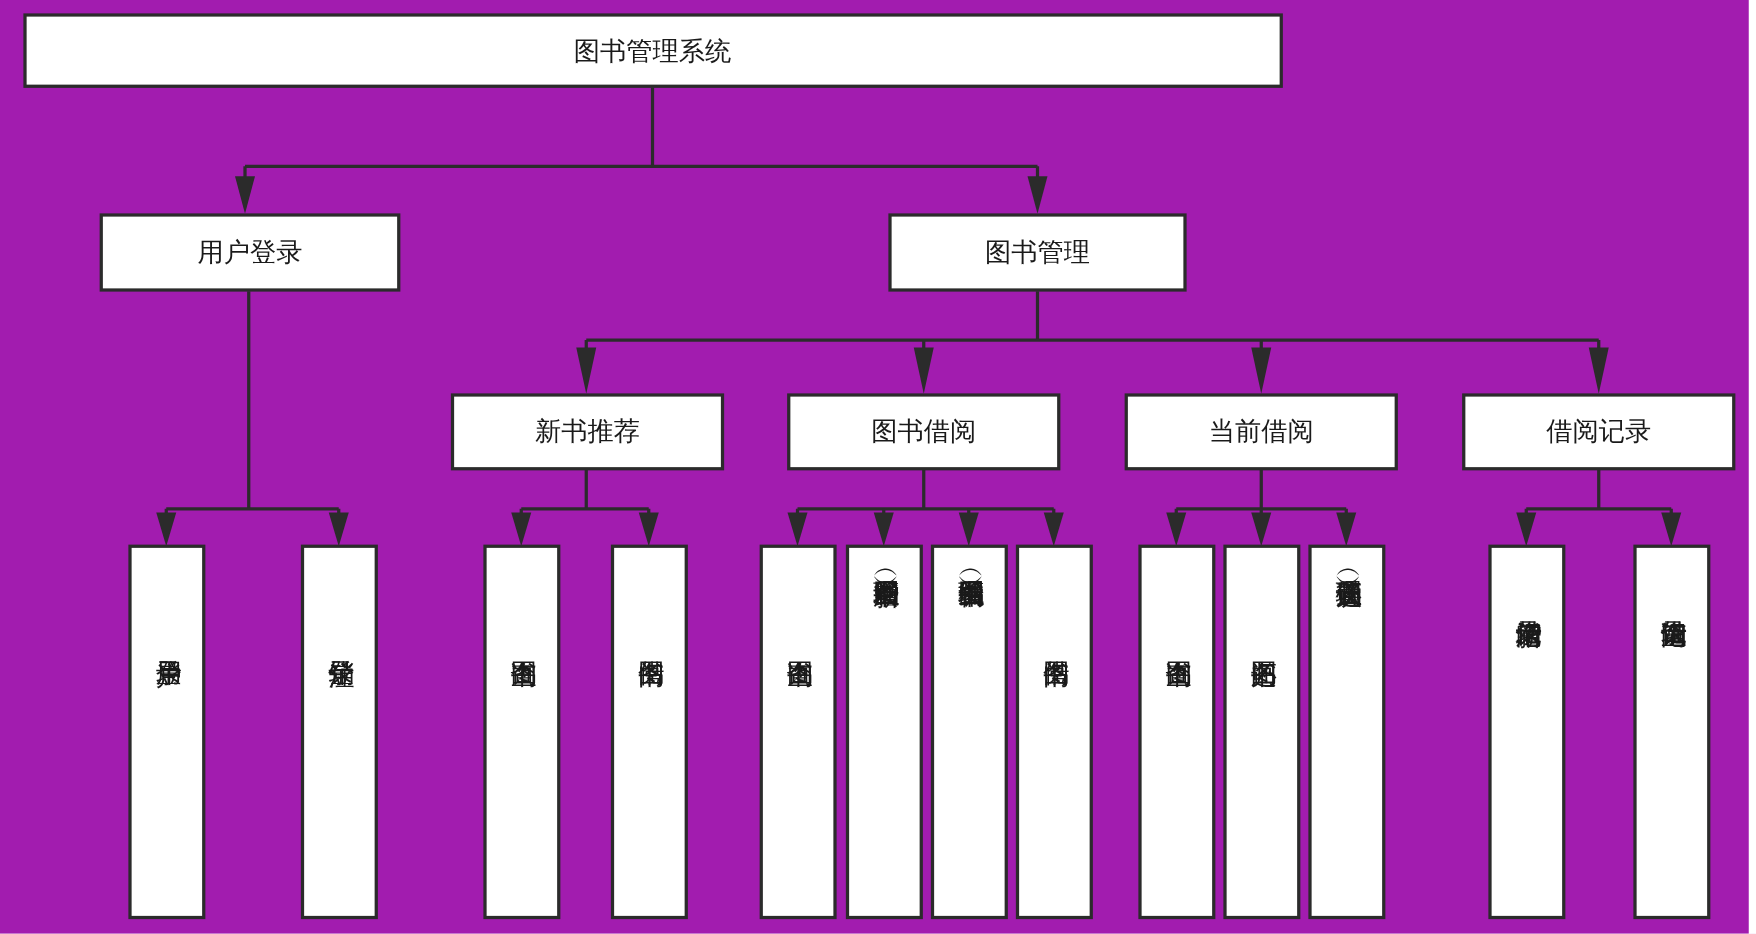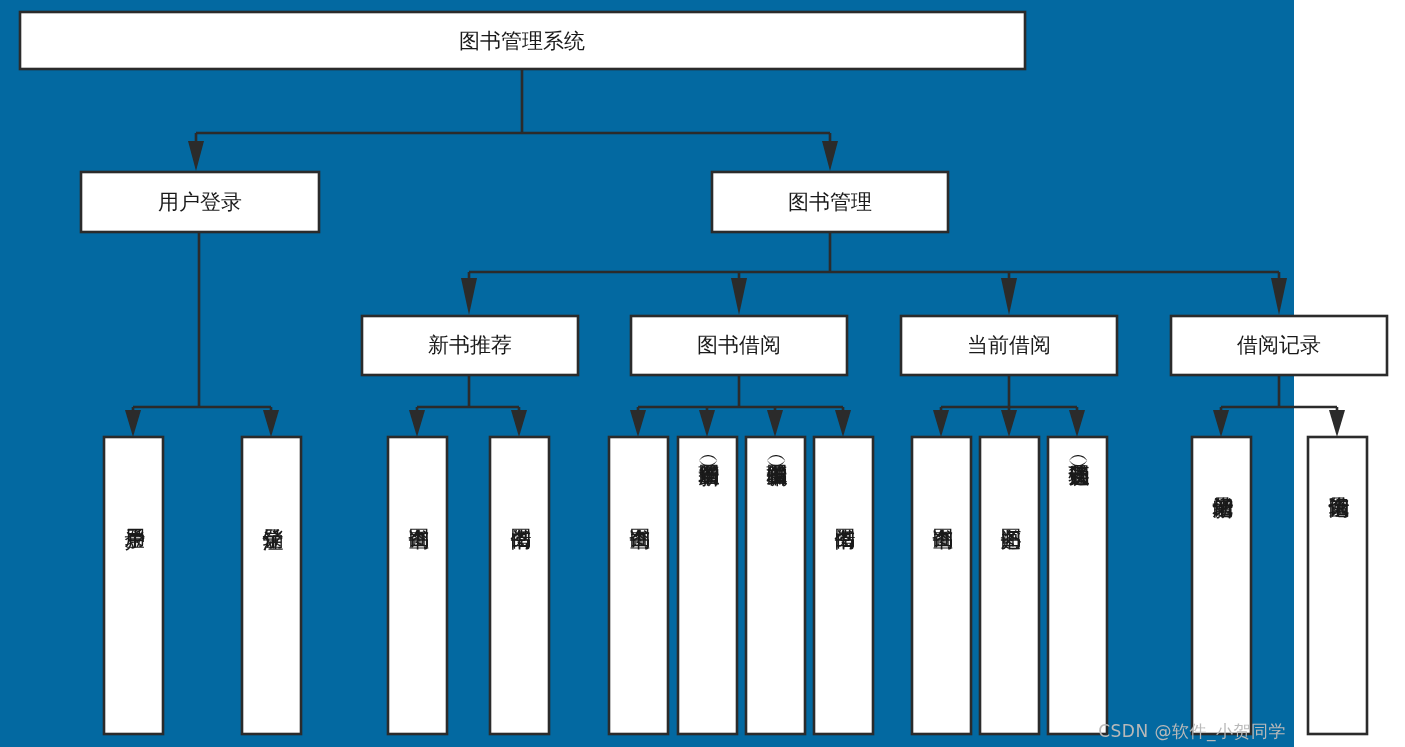--- a/index.html
+++ b/index.html
@@ -9,23 +9,23 @@
     background: #ffffff;
   }
   body {
     width: 1405px;
     height: 747px;
     overflow: hidden;
     font-family: "DejaVu Sans", "Liberation Sans", sans-serif;
   }
   #diagram-root {
     position: relative;
-    width: 1294px;
+    width: 1399px;
     height: 747px;
-    background: #0369a1;
+    background: #a21caf;
   }
   svg.diagram-svg {
     position: absolute;
     top: 0;
     left: 0;
     width: 1405px;
     height: 747px;
     display: block;
   }
   .node-box {
@@ -245,15 +245,14 @@
       <text class="node-label-vertical" x="1223" y="480">新增借阅记录</text>
     </g>
 
     <g>
       <rect class="node-box" x="1308" y="437" width="59" height="297"></rect>
       <text class="node-label-vertical" x="1339" y="480">查询借阅记录</text>
     </g>
 
   </svg>
 
-  <div class="watermark">CSDN @软件_小贺同学</div>
 
 </div>
 
 </body></html>

